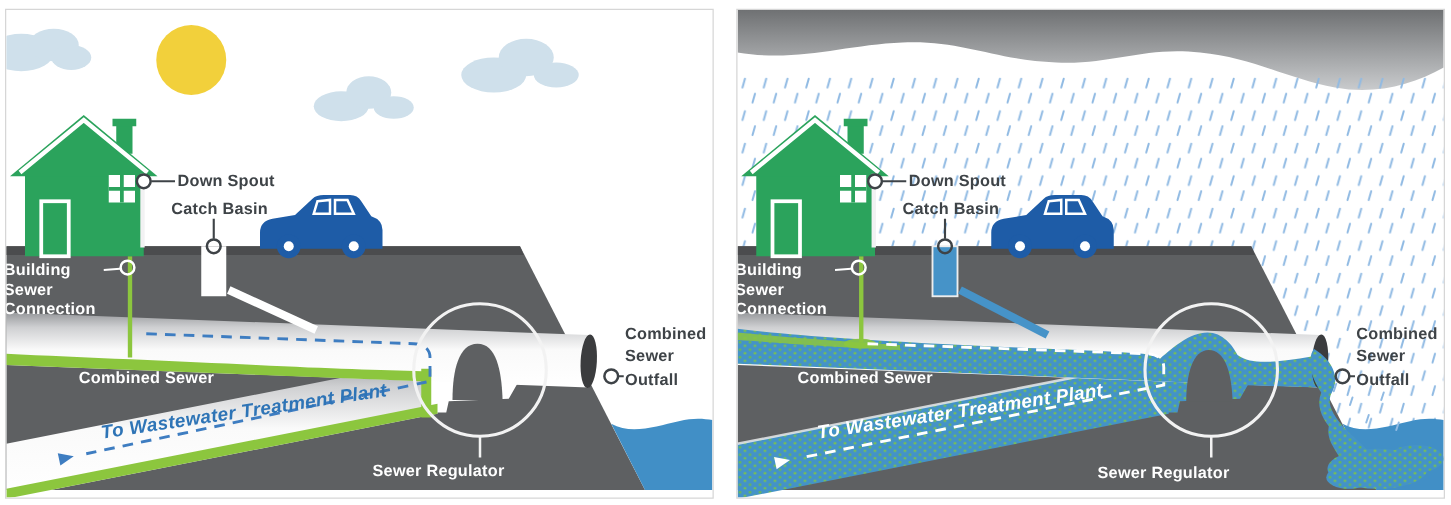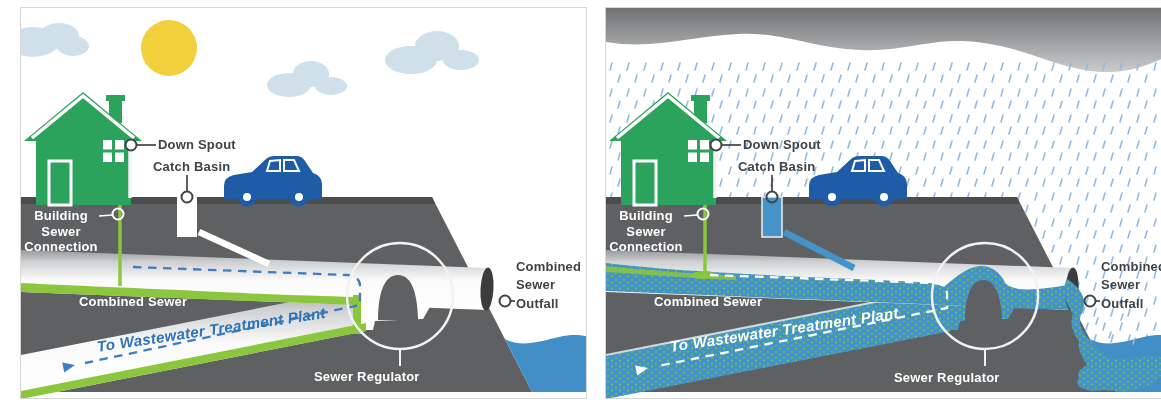--- a/index.html
+++ b/index.html
@@ -1,24 +1,24 @@
 <!DOCTYPE html>
 <html><head>
 <meta charset="utf-8">
 <style>
   html,body{margin:0;padding:0;background:#fff;}
   .stage{position:relative;width:1161px;height:404px;background:#fff;font-family:"Liberation Sans",sans-serif;overflow:hidden;}
-  .panel{position:absolute;top:8px;width:565px;height:390px;background:#fff;outline:1px solid #D6D6D6;overflow:hidden;margin-left:16px;}
+  .panel{position:absolute;top:8px;width:565px;height:390px;background:#fff;outline:1px solid #D6D6D6;overflow:hidden;}
   #panel-dry{left:5px;}
   #panel-wet{left:590px;}
   svg.scene{position:absolute;left:0;top:0;display:block;}
   .lbl{position:absolute;font-weight:bold;font-size:13px;line-height:1.2;color:#3E4347;
        white-space:pre-line;letter-spacing:.2px;}
   .lbl.w{color:#FFFFFF;}
-  .lbl.ctr{text-align:center;}
+  .lbl.ctr{text-align:left;}
   .lbl.outfall{line-height:1.42;}
   .wwtp{position:absolute;font-weight:bold;font-style:italic;font-size:15px;color:#2E74B6;
         transform:rotate(-8.5deg);transform-origin:0 50%;white-space:nowrap;letter-spacing:.3px;}
   .wwtp.w{color:#FFFFFF;}
 </style>
 </head>
 <body>
 
 <div class="stage">
 

